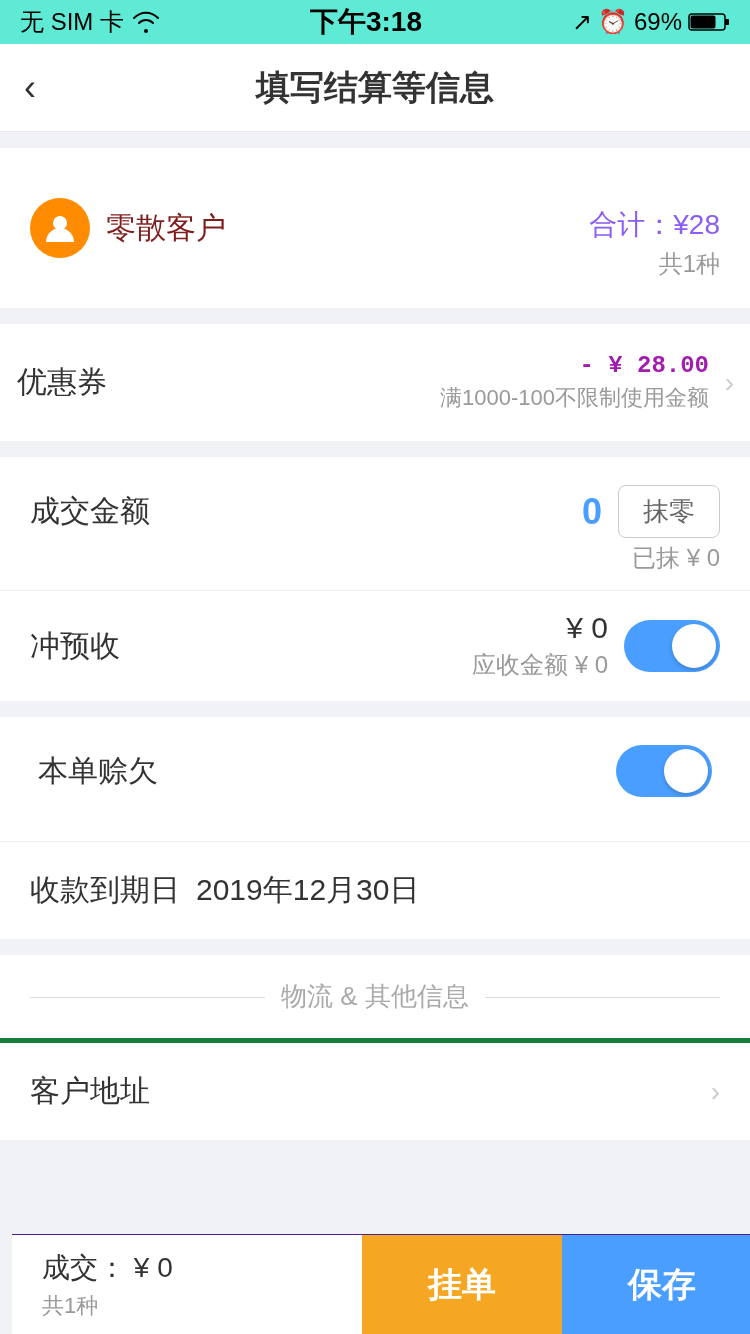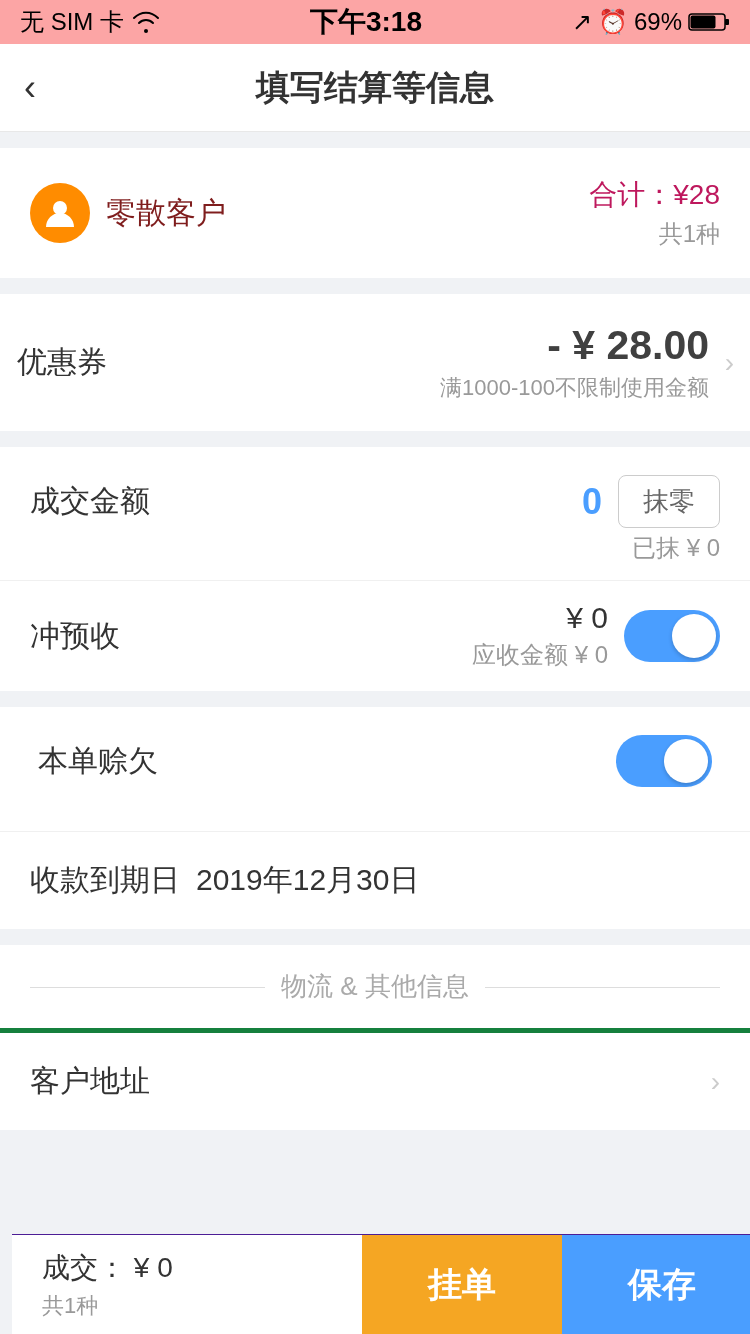--- a/index.html
+++ b/index.html
@@ -11,21 +11,21 @@
       font-family: -apple-system, "PingFang SC", "Helvetica Neue", sans-serif;
       font-size: 28px;
       color: #333;
       position: relative;
       overflow-x: hidden;
     }
 
     
     .status-bar {
       height: 44px;
-      background: #fca5a5;
+      background: #5eead4;
       display: flex;
       align-items: center;
       justify-content: space-between;
       padding: 0 20px;
       font-size: 24px;
       color: #000;
     }
     .status-left { display: flex; align-items: center; gap: 8px; }
     .status-center { font-weight: 600; font-size: 28px; }
     .status-right { display: flex; align-items: center; gap: 6px; font-size: 24px; }
@@ -76,34 +76,34 @@
       height: 60px;
       border-radius: 50%;
       background: #ff8c00;
       display: flex;
       align-items: center;
       justify-content: center;
     }
     .customer-avatar svg { width: 36px; height: 36px; fill: #fff; }
     .customer-name { font-size: 30px; color: #7f1d1d; font-weight: 400; }
     .customer-right { text-align: right; }
-    .customer-total { font-size: 28px; color: #be185d; }
+    .customer-total { font-size: 28px; color: #8b5cf6; margin-top: 30px; }
     .customer-count { font-size: 24px; color: #999; margin-top: 4px; }
 
     
     .coupon-row {
       display: flex;
       align-items: center;
       justify-content: space-between;
       padding: 28px 17px;
       position: relative;
     }
     .coupon-label { font-size: 30px; color: #333; }
     .coupon-right { text-align: right; }
-    .coupon-amount { font-size: 41px; font-weight: 600; color: #404040; }
+    .coupon-amount { font-size: 24px; font-weight: 600; color: #a21caf; font-family: Liberation Mono, monospace; }
     .coupon-desc { font-size: 22px; color: #999; margin-top: 4px; }
     .chevron-right {
       position: absolute;
       right: 16px;
       top: 50%;
       transform: translateY(-50%);
       color: #ccc;
       font-size: 28px;
     }
 

